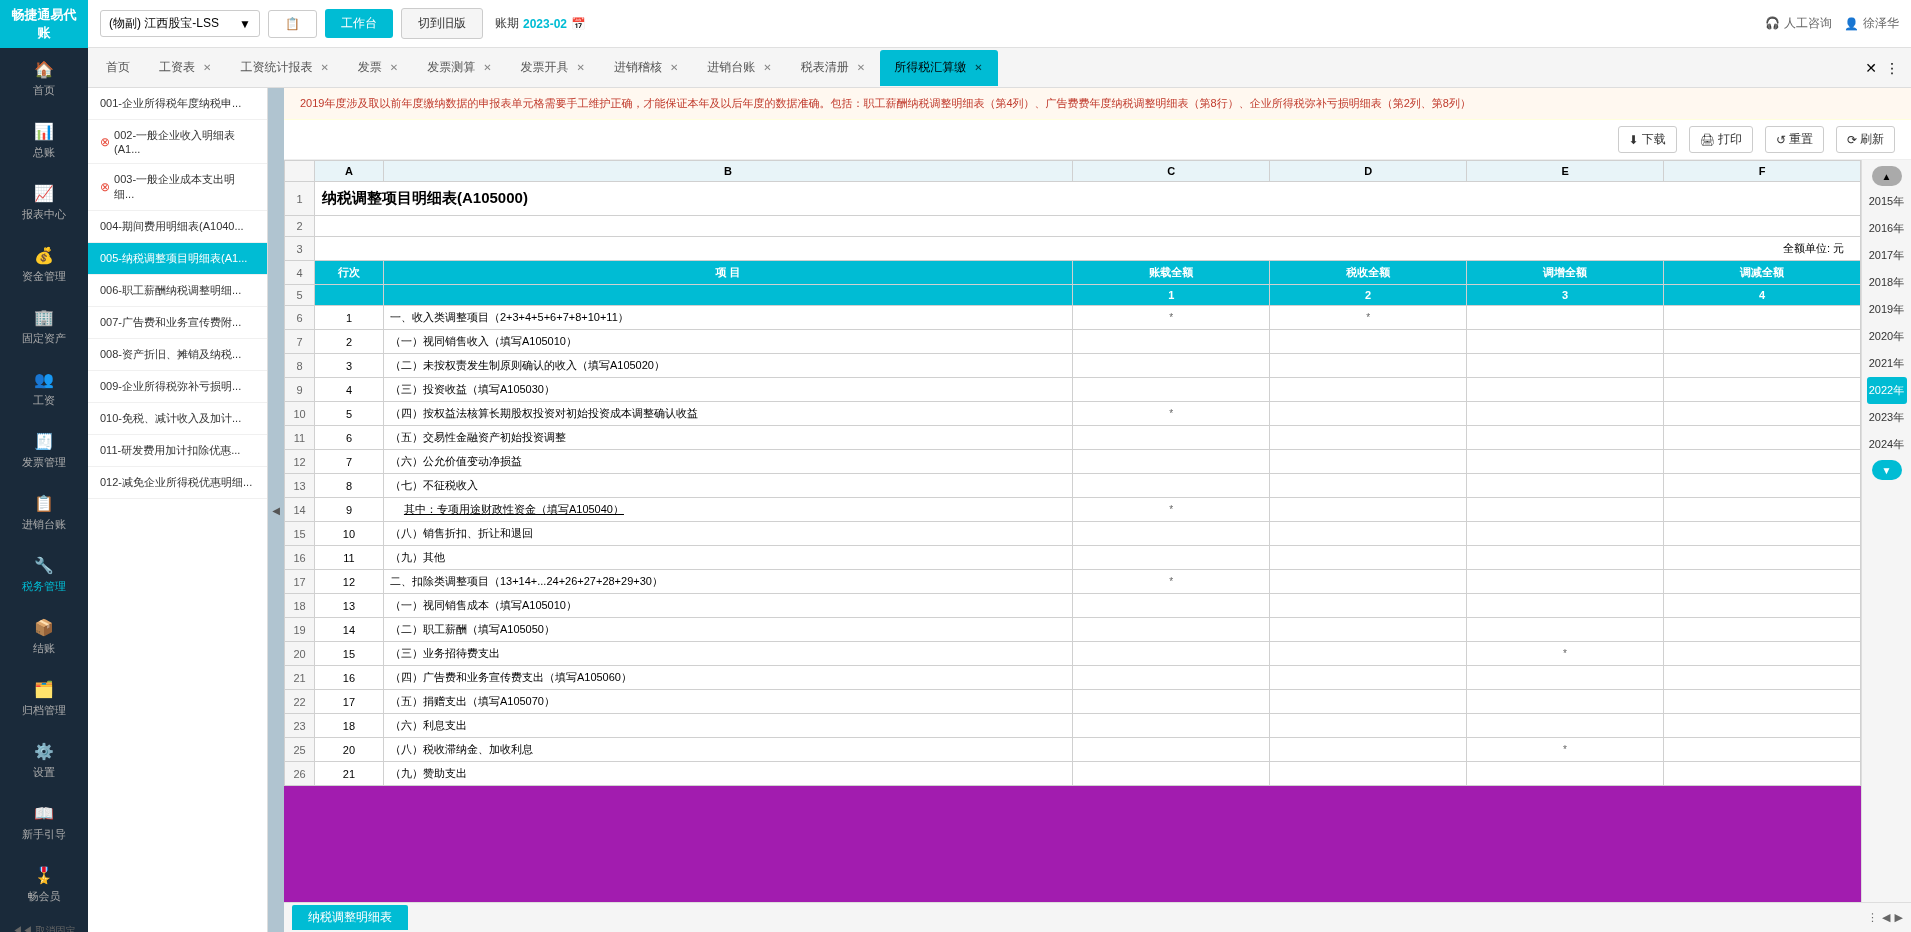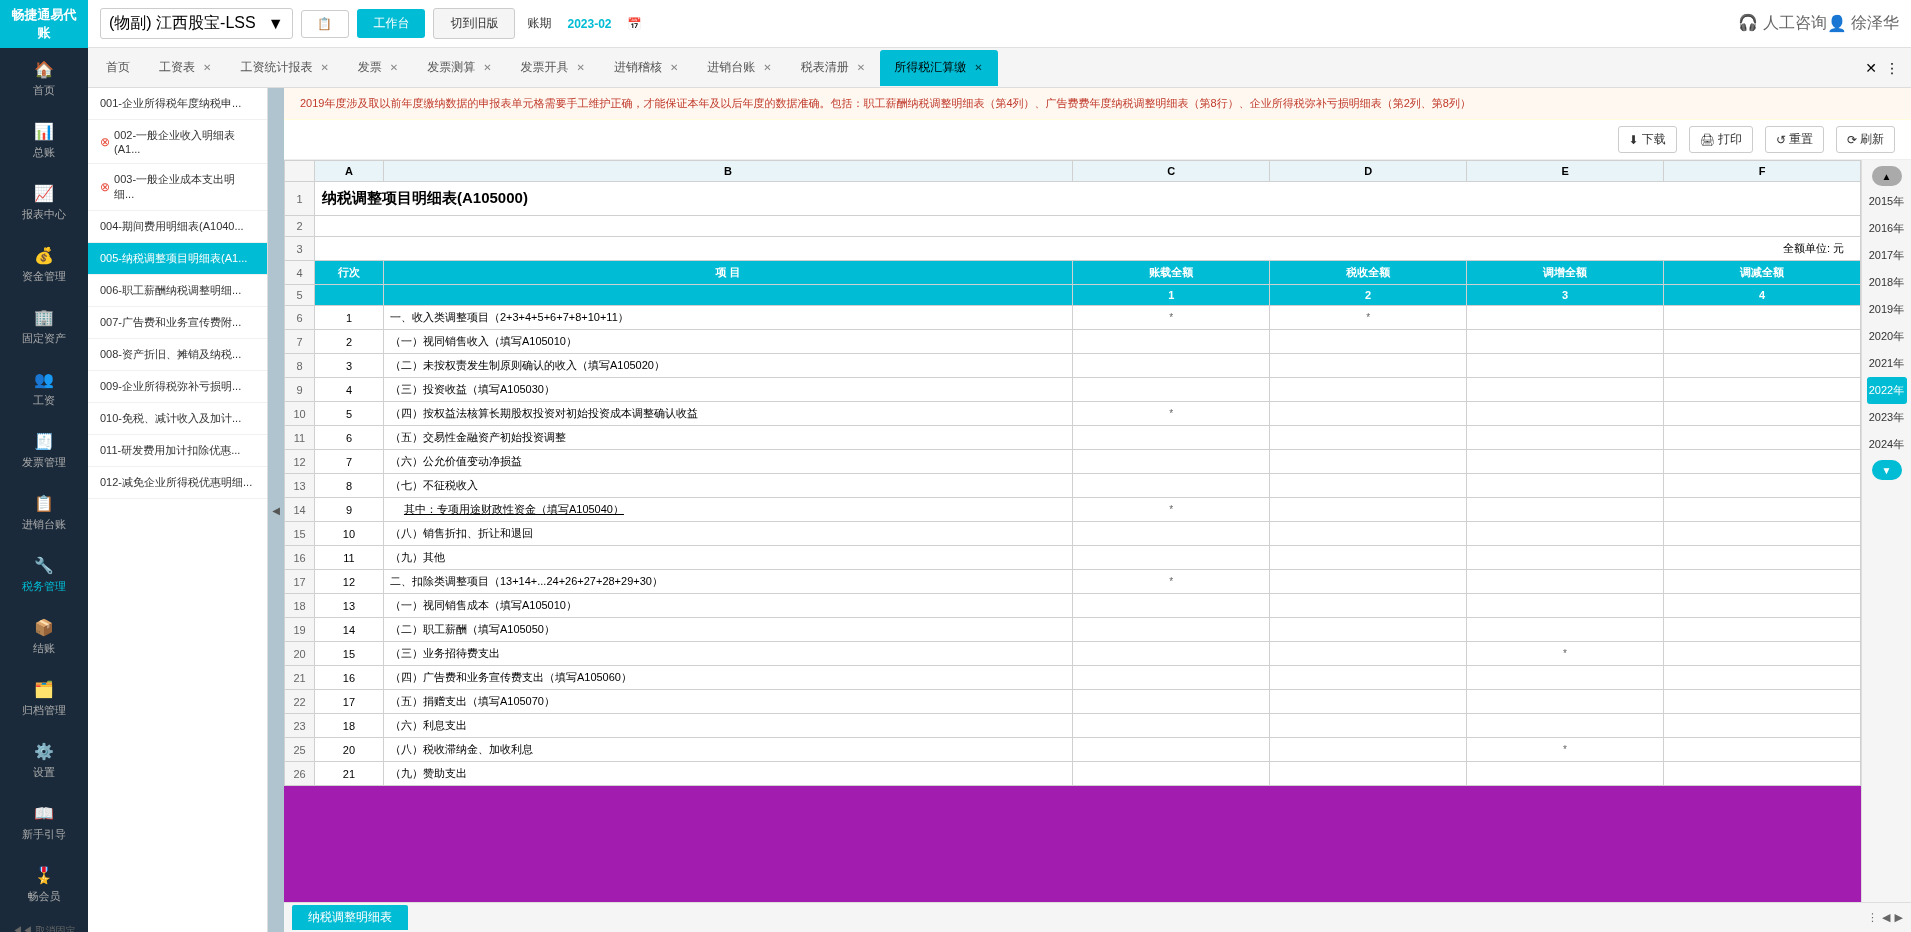--- a/index.html
+++ b/index.html
@@ -11,26 +11,26 @@
     .sidebar-item { display: flex; flex-direction: column; align-items: center; padding: 12px 4px; cursor: pointer; color: #aaa; font-size: 11px; gap: 4px; }
     .sidebar-item.active { color: #00bcd4; }
     .sidebar-item .icon { font-size: 16px; }
     .sidebar-footer { margin-top: auto; padding: 8px; text-align: center; font-size: 10px; color: #666; cursor: pointer; }
 
     
     .main { flex: 1; display: flex; flex-direction: column; overflow: hidden; }
 
     
     .topbar { height: 48px; background: white; display: flex; align-items: center; padding: 0 12px; border-bottom: 1px solid #e0e0e0; gap: 8px; flex-shrink: 0; }
-    .topbar-company { background: white; border: 1px solid #ccc; border-radius: 3px; padding: 4px 8px; font-size: 16px; display: flex; align-items: center; gap: 12px; min-width: 160px; }
+    .topbar-company { background: white; border: 1px solid #ccc; border-radius: 3px; padding: 4px 8px; font-size: 12px; display: flex; align-items: center; gap: 0; min-width: 160px; }
     .topbar-btn { padding: 6px 16px; border-radius: 3px; border: none; cursor: pointer; font-size: 12px; }
     .btn-workbench { background: #00bcd4; color: white; }
     .btn-oldversion { background: #f5f5f5; border: 1px solid #ccc; color: #333; }
-    .topbar-period { display: flex; align-items: center; gap: 16px; color: #333; margin-left: 4px; }
-    .topbar-right { margin-left: auto; display: flex; align-items: center; color: #666; font-size: 16px; text-align: right; }
+    .topbar-period { display: flex; align-items: center; gap: 4px; color: #333; margin-left: 4px; }
+    .topbar-right { margin-left: auto; display: flex; align-items: center; gap: 12px; color: #666; font-size: 12px; text-align: right; }
     .topbar-right .user { display: flex; align-items: center; gap: 4px; }
 
     
     .tabbar { height: 40px; background: #f5f5f5; display: flex; align-items: center; border-bottom: 1px solid #ddd; flex-shrink: 0; overflow-x: auto; padding: 0 4px; }
     .tab { padding: 0 14px; height: 36px; display: flex; align-items: center; gap: 4px; cursor: pointer; font-size: 12px; color: #555; white-space: nowrap; border-right: 1px solid transparent; }
     .tab.active { background: #00bcd4; color: #000000; border-radius: 3px 3px 0 0; }
     .tab .close { font-size: 10px; color: inherit; opacity: 0.7; margin-left: 4px; }
     .tabbar-end { margin-left: auto; display: flex; align-items: center; gap: 8px; padding-right: 8px; }
 
     

